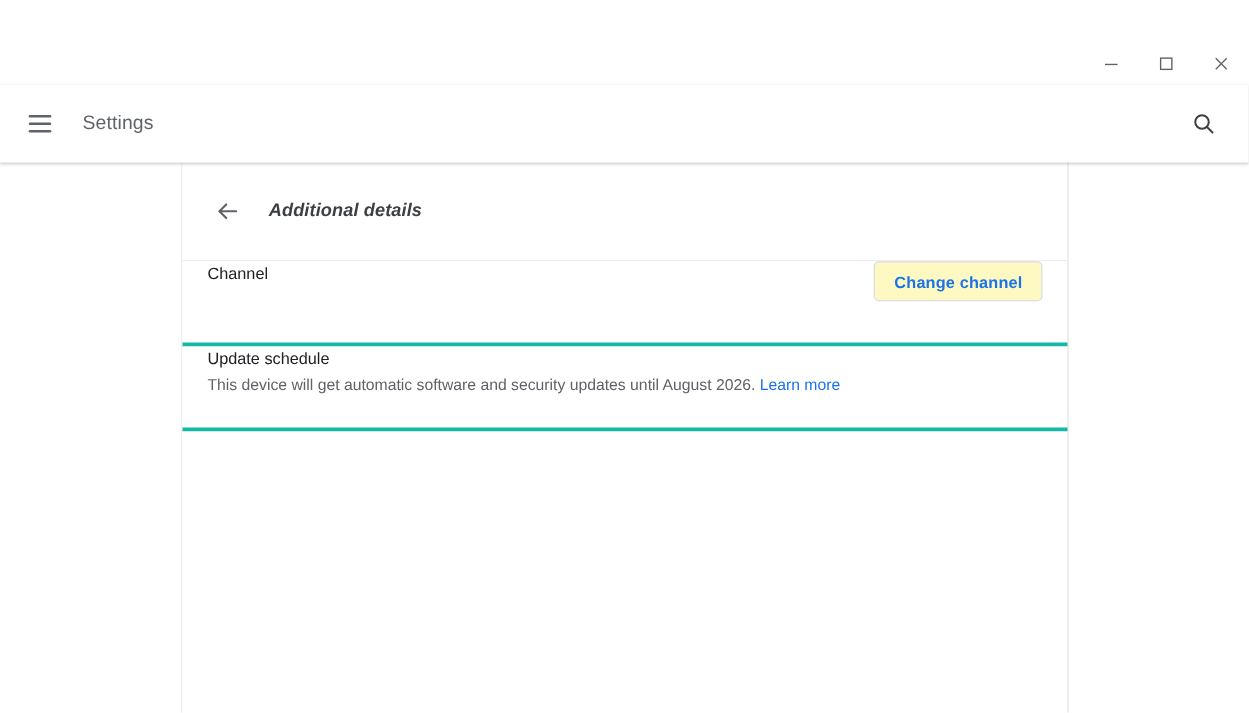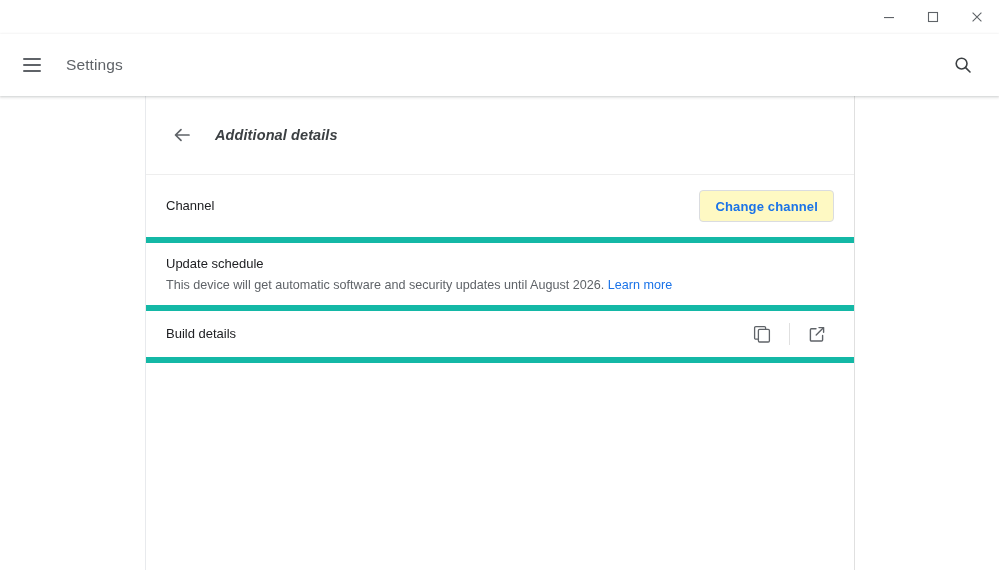--- a/index.html
+++ b/index.html
@@ -15,20 +15,21 @@
     background: #ffffff;
     color: #202124;
     -webkit-font-smoothing: antialiased;
   }
 
   .app {
     position: relative;
     width: 999px;
     height: 534px;
     background: #ffffff;
+    margin-top: 34px;
   }
 
   
   .caption-bar {
     position: absolute;
     top: 0; left: 0;
     width: 999px;
     height: 34px;
     background: #ffffff;
     display: flex;
@@ -151,23 +152,23 @@
   .card-header-title {
     margin-left: 17px;
     font-size: 14.5px;
     font-weight: bold;
     color: #3c4043;
     letter-spacing: 0.1px;
   }
 
   .row {
     display: flex;
-    align-items: center;
+    align-items: flex-start;
     padding: 0 20px 0 20px;
-    border-bottom: 6px solid #14b8a6;
+    border-bottom: 3px solid #14b8a6;
   }
 
   .row-channel { height: 68px; }
   .row-schedule { height: 68px; }
   .row-build { height: 52px; }
 
   .row-text { flex: 1; min-width: 0; }
 
   .row-title {
     font-size: 13px;
@@ -291,40 +292,19 @@
       <div class="row row-schedule">
         <div class="row-text">
           <div class="row-title">Update schedule</div>
           <div class="row-sub">
             <span>This device will get automatic software and security updates until August 2026.</span>
             <a class="link">Learn more</a>
           </div>
         </div>
       </div>
 
-      <div class="row row-build">
-        <div class="row-text">
-          <div class="row-title">Build details</div>
-        </div>
-        <div class="icon-group">
-          <div class="icon-btn">
-            <svg width="20" height="20" viewBox="0 0 20 20">
-              <rect x="2.6" y="2.6" width="11" height="12.6" rx="1.2" fill="none" stroke="#5f6368" stroke-width="1.3"></rect>
-              <rect x="6.4" y="5.4" width="11" height="12.6" rx="1.2" fill="#ffffff" stroke="#5f6368" stroke-width="1.3"></rect>
-            </svg>
-          </div>
-          <div class="icon-divider"></div>
-          <div class="icon-btn">
-            <svg width="20" height="20" viewBox="0 0 20 20">
-              <path d="M15.6 11.4 V16 a1 1 0 0 1 -1 1 H4.4 a1 1 0 0 1 -1 -1 V5.8 a1 1 0 0 1 1 -1 H9" fill="none" stroke="#5f6368" stroke-width="1.4" stroke-linecap="round"></path>
-              <path d="M12 3.6 H16.6 V8.2" fill="none" stroke="#5f6368" stroke-width="1.4" stroke-linecap="round" stroke-linejoin="round"></path>
-              <path d="M16.4 3.8 L9.2 11" stroke="#5f6368" stroke-width="1.4" stroke-linecap="round"></path>
-            </svg>
-          </div>
-        </div>
-      </div>
 
       <div class="card-filler"></div>
     </div>
 
     <div class="right-gutter"></div>
   </div>
 </div>
 
 </body></html>

